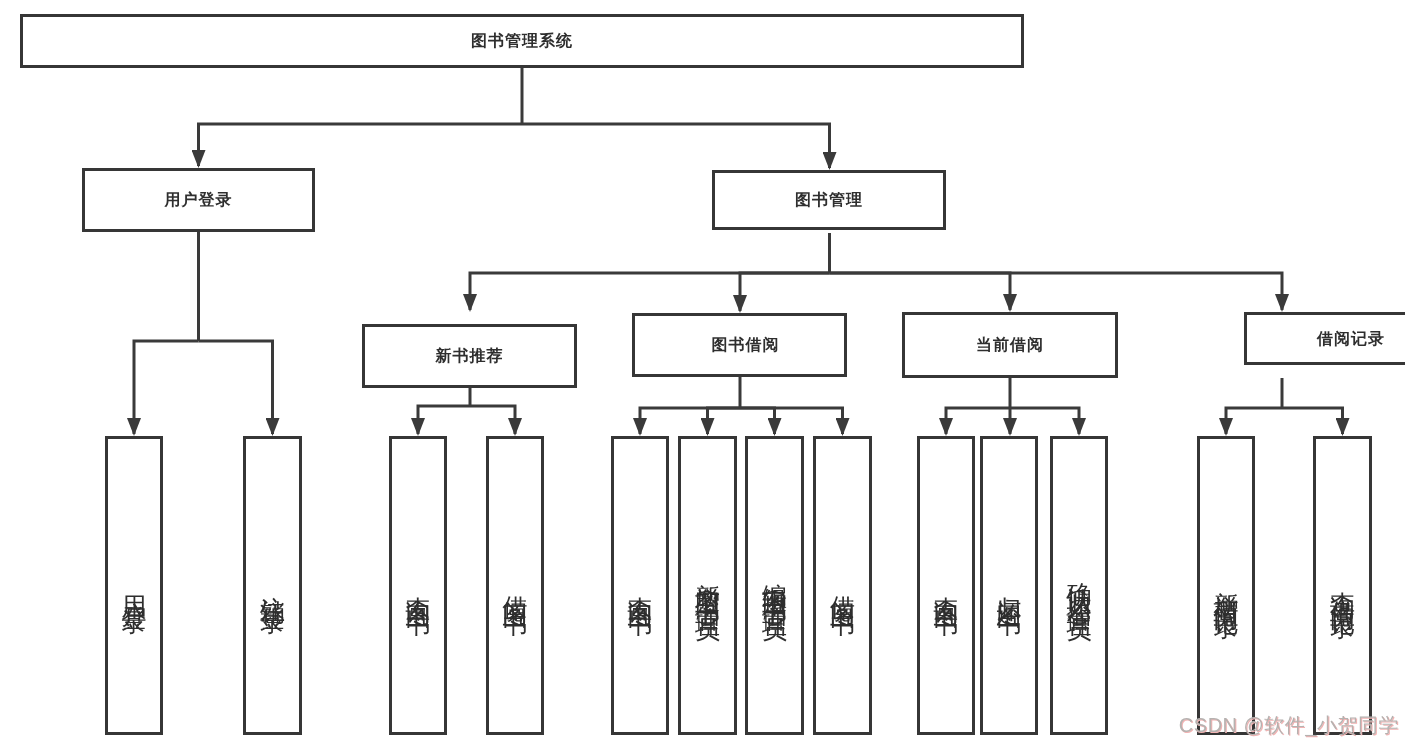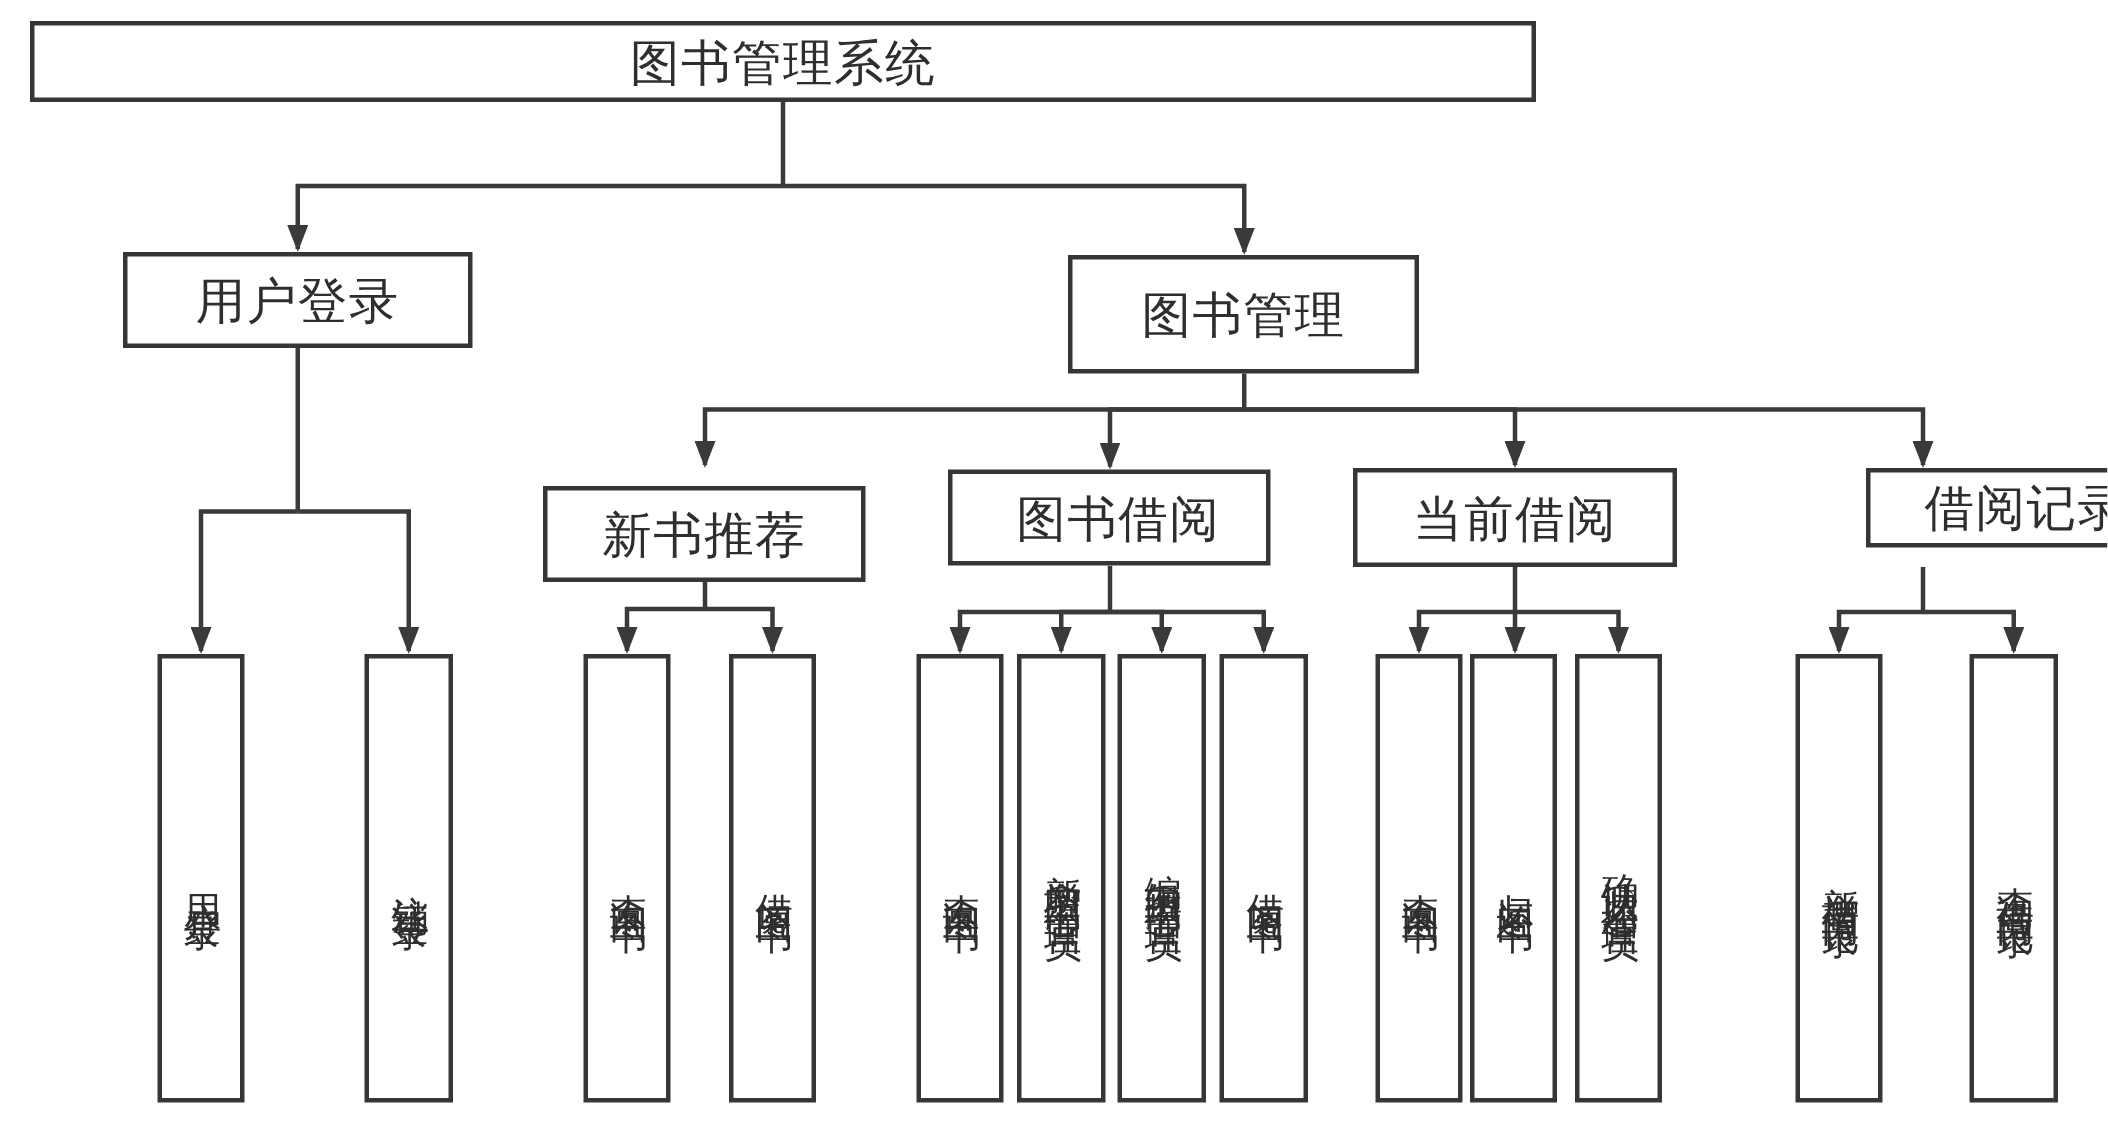--- a/index.html
+++ b/index.html
@@ -26,39 +26,40 @@
     box-sizing: border-box;
     background: #ffffff;
     border: 3px solid #363636;
     display: flex;
     align-items: center;
     justify-content: center;
     z-index: 2;
     color: #2e2e2e;
   }
   .node.h .lbl {
-    font-size: 33px;
+    font-size: 16px;
     letter-spacing: 1px;
     white-space: nowrap;
     line-height: 1;
+    font-weight: bold;
   }
   .node.v .lbl {
     writing-mode: vertical-rl;
     -webkit-writing-mode: vertical-rl;
     text-orientation: mixed;
     font-size: 25px;
     letter-spacing: 5px;
     line-height: 1;
     white-space: nowrap;
   }
   
   #n-root        { left: 20px;   top: 14px;  width: 1004px; height: 54px; }
   
   #n-user-login  { left: 82px;   top: 168px; width: 233px;  height: 64px; }
-  #n-book-mgmt   { left: 712px;  top: 170px; width: 234px;  height: 79px; }
+  #n-book-mgmt   { left: 712px;  top: 170px; width: 234px;  height: 60px; }
   
   #n-new-rec     { left: 362px;  top: 324px; width: 215px;  height: 64px; }
   #n-book-borrow { left: 632px;  top: 313px; width: 215px;  height: 64px; padding-left: 12px; }
   #n-cur-borrow  { left: 902px;  top: 312px; width: 216px;  height: 66px; align-items: center; }
   #n-borrow-rec  { left: 1244px; top: 312px; width: 214px;  height: 53px; }
   
   .leaf { top: 436px; height: 299px; }
   #n-l-login      { left: 105px;  width: 58px; }
   #n-l-logout     { left: 243px;  width: 59px; }
   #n-l-nr-query   { left: 389px;  width: 58px; }
@@ -191,14 +192,15 @@
   <div class="node v leaf" id="n-l-cb-confirm">
     <span class="lbl">确认归还（管理员）</span>
   </div>
   <div class="node v leaf" id="n-l-br-add">
     <span class="lbl">新增借阅记录</span>
   </div>
   <div class="node v leaf" id="n-l-br-query">
     <span class="lbl">查询借阅记录</span>
   </div>
 
+  <div class="watermark">CSDN @软件_小贺同学</div>
 
 </div>
 
 </body></html>

